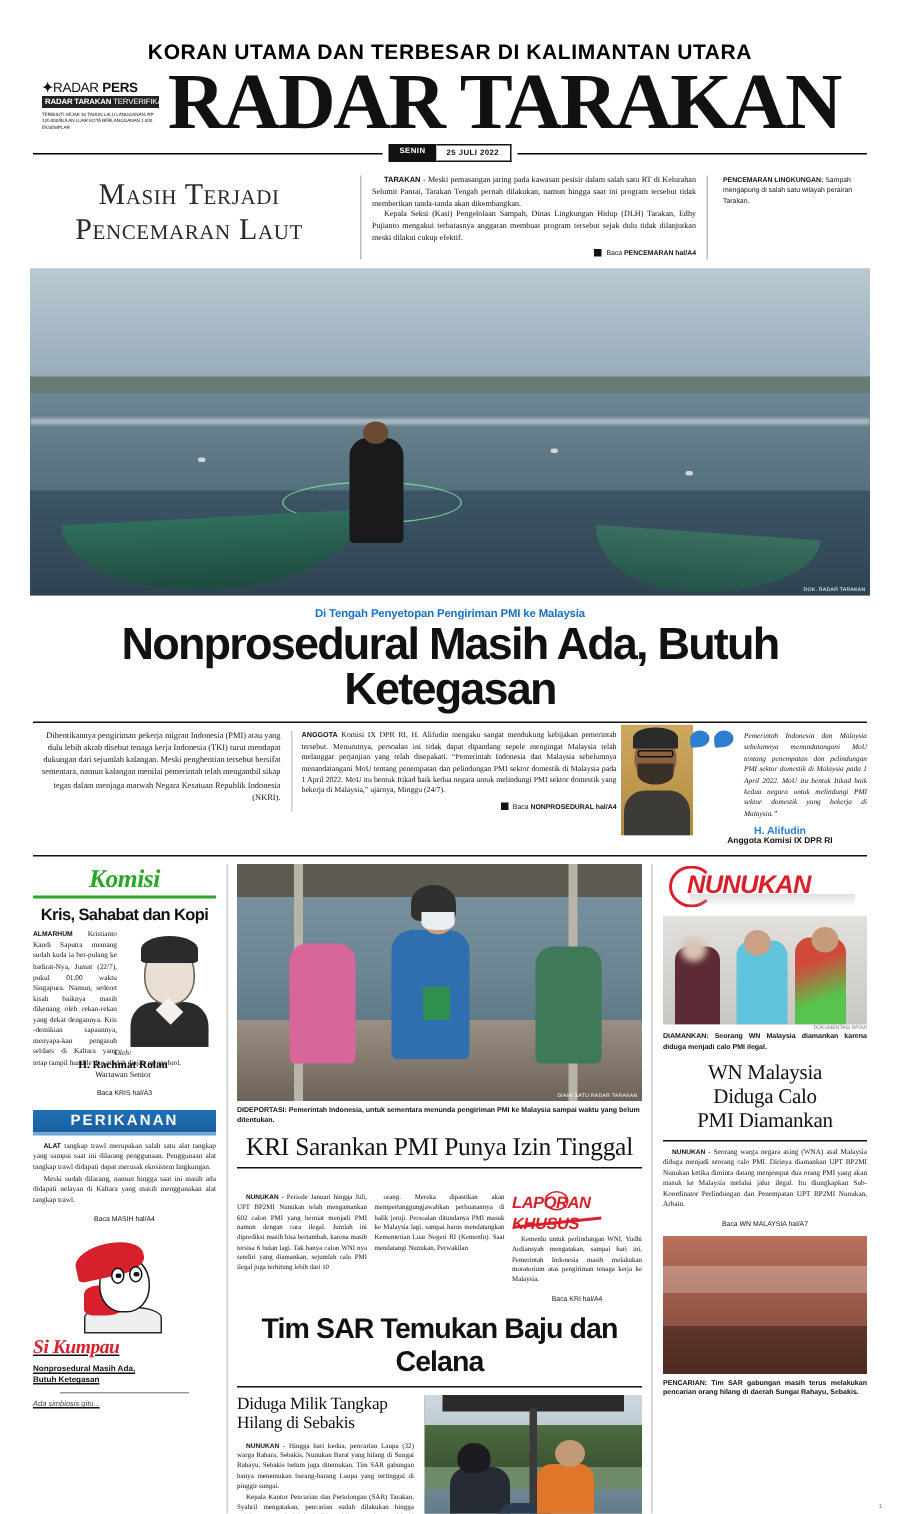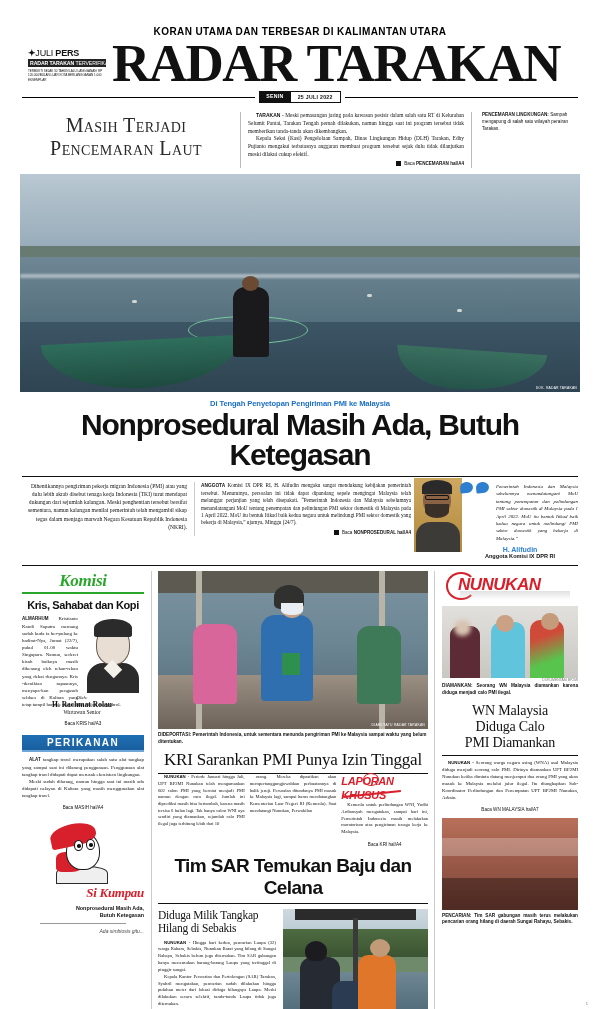--- a/index.html
+++ b/index.html
@@ -11,21 +11,21 @@
     overflow: hidden;
     position: relative;
   }
   .page { width: 600px; height: 1009px; position: relative; padding: 0 10px; }
 
   
   .tagline {
     text-align: center;
     font-family: "Liberation Sans", sans-serif;
     font-weight: bold;
-    font-size: 10px;
+    font-size: 14px;
     letter-spacing: 0.4px;
     padding-top: 26px;
     color: #000;
   }
   .masthead-row {
     display: flex; align-items: flex-start;
     justify-content: flex-start;
     padding: 0 18px;
     margin-top: 1px;
   }
@@ -234,21 +234,21 @@
   .sec-tag-rule { height: 2px; background: #6fa8d8; }
   .perikanan-hl {
     font-family: "Liberation Sans", sans-serif; font-weight: bold;
     font-size: 11.5px; line-height: 1.15; margin-top: 5px; letter-spacing: -0.4px;
   }
   .perikanan-body { font-size: 4.9px; line-height: 1.45; text-align: justify; margin-top: 4px; }
   .perikanan-body p { text-indent: 7px; }
   .perikanan-body b { font-family: "Liberation Sans", sans-serif; font-size: 4.5px; }
 
   
-  .kumpau { margin-top: 12px; text-align: right; }
+  .kumpau { margin-top: 12px; text-align: left; text-decoration: underline; }
   .kumpau-art { position: relative; height: 62px; }
   .kumpau-art .hat { position: absolute; left: 28px; top: 2px; width: 46px; height: 22px; background: #d8202c; border-radius: 50% 50% 40% 10%; transform: rotate(-12deg);}
   .kumpau-art .face { position: absolute; left: 44px; top: 10px; width: 34px; height: 38px; background: #fff; border: 1.4px solid #1a1a1a; border-radius: 50% 50% 45% 45%;}
   .kumpau-art .eye1 { position: absolute; left: 52px; top: 18px; width: 9px; height: 11px; background: #fff; border: 1.3px solid #111; border-radius: 50%;}
   .kumpau-art .eye2 { position: absolute; left: 64px; top: 17px; width: 9px; height: 11px; background: #fff; border: 1.3px solid #111; border-radius: 50%;}
   .kumpau-art .pup1 { position: absolute; left: 55px; top: 22px; width: 3.5px; height: 3.5px; background: #111; border-radius: 50%;}
   .kumpau-art .pup2 { position: absolute; left: 67px; top: 21px; width: 3.5px; height: 3.5px; background: #111; border-radius: 50%;}
   .kumpau-art .scarf { position: absolute; left: 34px; top: 30px; width: 30px; height: 20px; background: #d8202c; border-radius: 30% 50% 50% 20%;}
   .kumpau-art .body { position: absolute; left: 34px; top: 44px; width: 52px; height: 18px; background: #efefef; border: 1.2px solid #2a2a2a; border-radius: 40% 40% 0 0;}
   .kumpau-name {
@@ -274,21 +274,21 @@
   .mphoto .p-green { position: absolute; bottom: 16%; right: 10%; width: 44px; height: 78px; background: #3f7a58; border-radius: 12px 12px 4px 4px; }
   .mphoto .bag { position: absolute; bottom: 34%; left: 46%; width: 18px; height: 22px; background: #2f8f4f; }
 
   .mcaption { font-family: "Liberation Sans", sans-serif; font-size: 4.7px; font-weight: bold; line-height: 1.42; margin-top: 3px; }
   .mcaption .lead { font-weight: bold; }
   .m-hl {
     font-family: "Liberation Serif", serif; font-size: 17px; text-align: center;
     margin-top: 5px; letter-spacing: -0.2px;
   }
   .m-rule { height: 1px; background: #111; margin-top: 3px; }
-  .m3 { display: flex; gap: 5px; margin-top: 0; }
+  .m3 { display: flex; gap: 5px; margin-top: 16px; }
   .m3 .mc { flex: 1 1 0; font-size: 4.6px; line-height: 1.45; text-align: justify; }
   .m3 .mc p { text-indent: 6px; }
   .m3 .mc b { font-family: "Liberation Sans", sans-serif; font-size: 4.3px; }
   .lapsus { position: relative; height: 26px; margin-bottom: 2px; }
   .lapsus .l1 { font-family: "Liberation Sans", sans-serif; font-weight: bold; font-size: 11px; color: #d81f2a; letter-spacing: -0.3px; font-style: italic;}
   .lapsus .l2 { font-family: "Liberation Sans", sans-serif; font-weight: bold; font-size: 11px; color: #d81f2a; letter-spacing: -0.3px; font-style: italic; margin-top: -2px;}
   .lapsus .ring { position: absolute; left: 22px; top: -1px; width: 16px; height: 13px; border: 1.6px solid #d81f2a; border-radius: 50%; }
   .lapsus .slash { position: absolute; left: 2px; top: 19px; width: 58px; height: 1.6px; background: #d81f2a; transform: rotate(-6deg); }
 
   
@@ -358,21 +358,21 @@
 </head>
 <body>
 
 <div class="page">
 
   <div>
     <div class="tagline">KORAN UTAMA DAN TERBESAR DI KALIMANTAN UTARA</div>
     <div class="masthead-row">
       <div class="dewanpers">
         <div class="dp-line1">
-          <span>✦</span><span class="thin">JULI </span><span>PERS</span>
+          <span>✦</span><span class="thin">RADAR </span><span>PERS</span>
         </div>
         <div class="dp-line2">
           <span>RADAR TARAKAN </span><span class="lt">TERVERIFIKASI</span>
         </div>
         <div class="dp-small">TERBUKTI SEJAK 30 TAHUN LALU LANGGANAN: RP 120.000/BULAN LUAR KOTA BERLANGGANAN  1.000 EKSEMPLAR</div>
       </div>
       <div class="wordmark">RADAR TARAKAN</div>
     </div>
     <div class="date-bar">
       <div class="rule"></div>

